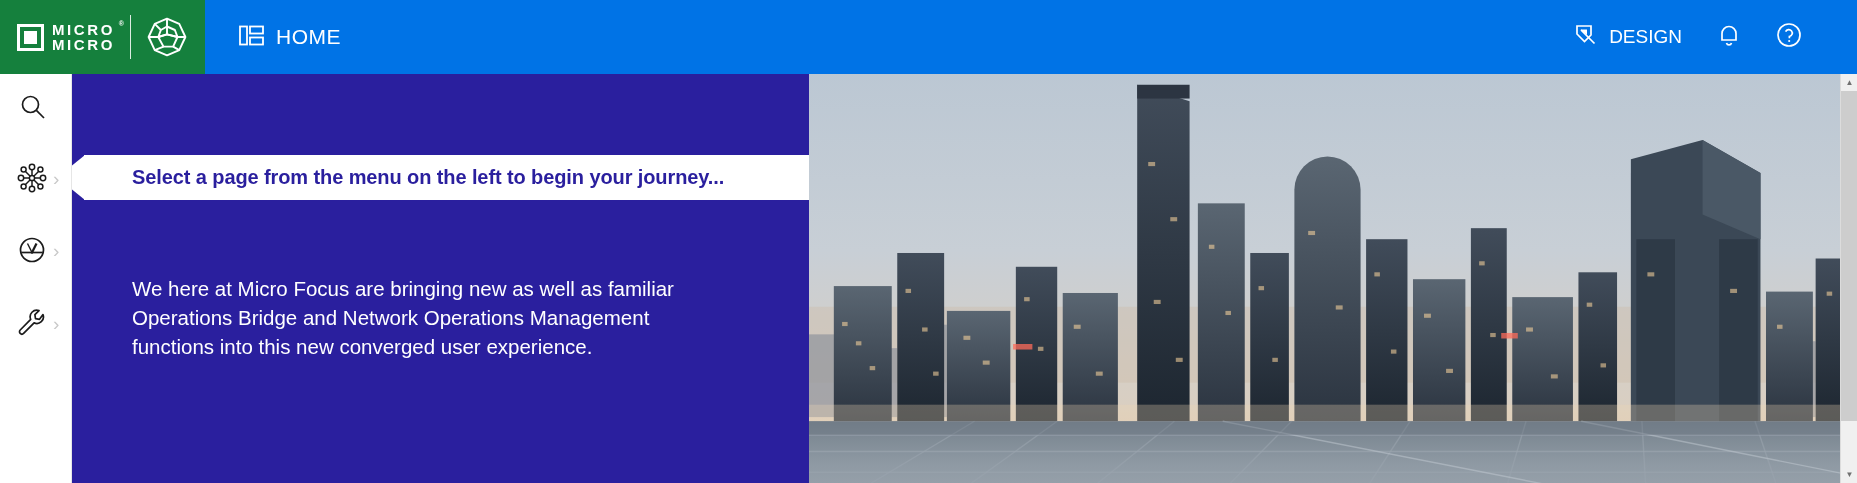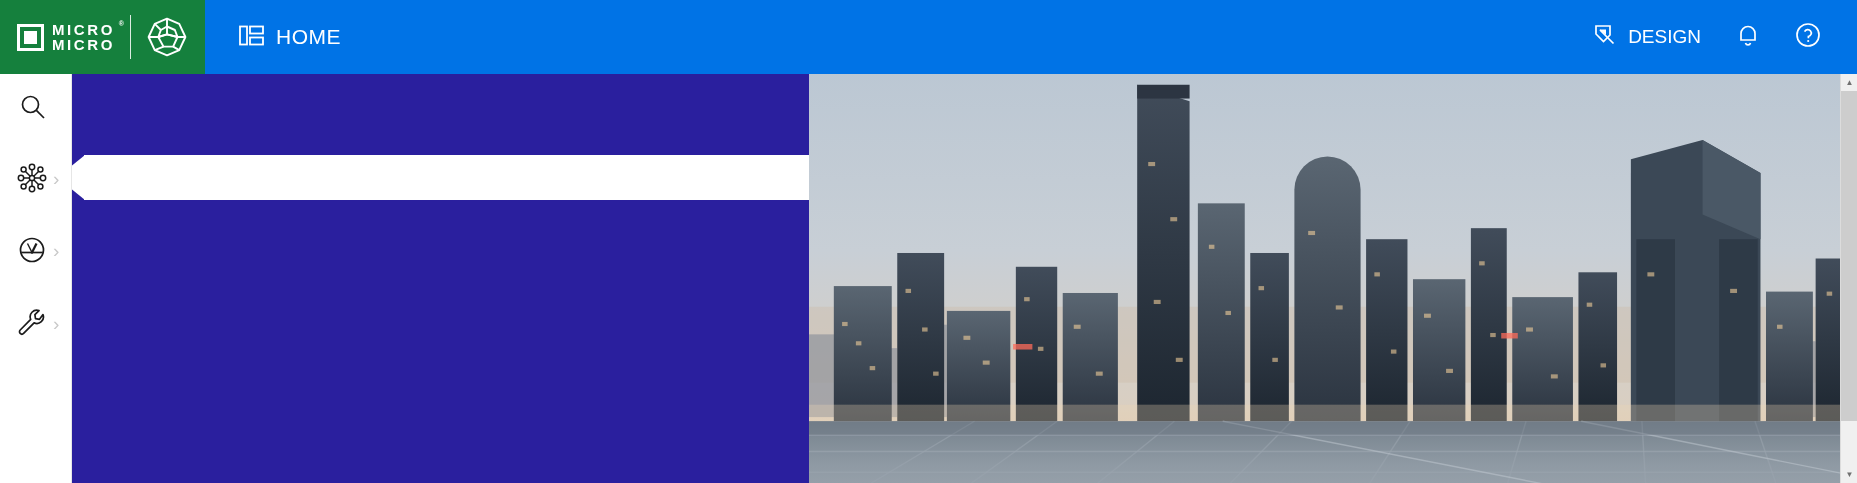--- a/index.html
+++ b/index.html
@@ -40,21 +40,21 @@
   .logo-divider { width:1px; height:44px; background:#fff; opacity:.85; }
   .aperture { width:42px; height:42px; }
 
   .home-nav {
     display:flex; align-items:center; gap:12px; margin-left:28px;
     height:74px; padding:2px 6px; cursor:pointer;
   }
   .home-label { color:#fff; font-size:21px; letter-spacing:.5px; }
 
   .header-right {
-    margin-left:auto; display:flex; align-items:center; gap:0; padding-right:18px;
+    margin-left:auto; display:flex; align-items:center; gap:0; padding-right:37px;
   }
   .hdr-item {
     display:flex; align-items:center; gap:10px; color:#fff;
     height:74px; padding:0 18px; cursor:pointer; font-size:19px;
   }
 
   
   .body-area {
     position:absolute; top:74px; left:0; width:1857px; height:409px;
     display:flex;
@@ -251,22 +251,24 @@
     </div>
 
     <div class="content">
 
       <div class="panel">
 
         <div class="banner">
           <svg class="banner-arrow" viewBox="0 0 28 45">
             <polygon points="28,0 28,45 0,22.5" fill="#ffffff"></polygon>
           </svg>
+          <span class="banner-text">Select a page from the menu on the left to begin your journey...</span>
         </div>
 
+        <p class="panel-para">We here at Micro Focus are bringing new as well as familiar Operations Bridge and Network Operations Management functions into this new converged user experience.</p>
       </div>
 
       <div class="hero">
         <svg viewBox="0 0 760 409" preserveAspectRatio="xMidYMid slice">
           <defs>
             <linearGradient id="sky" x1="0" y1="0" x2="0" y2="1">
               <stop offset="0%" stop-color="#b6c4d2"></stop>
               <stop offset="45%" stop-color="#c8cfd6"></stop>
               <stop offset="72%" stop-color="#d9cfc2"></stop>
               <stop offset="88%" stop-color="#e2c3a3"></stop>

